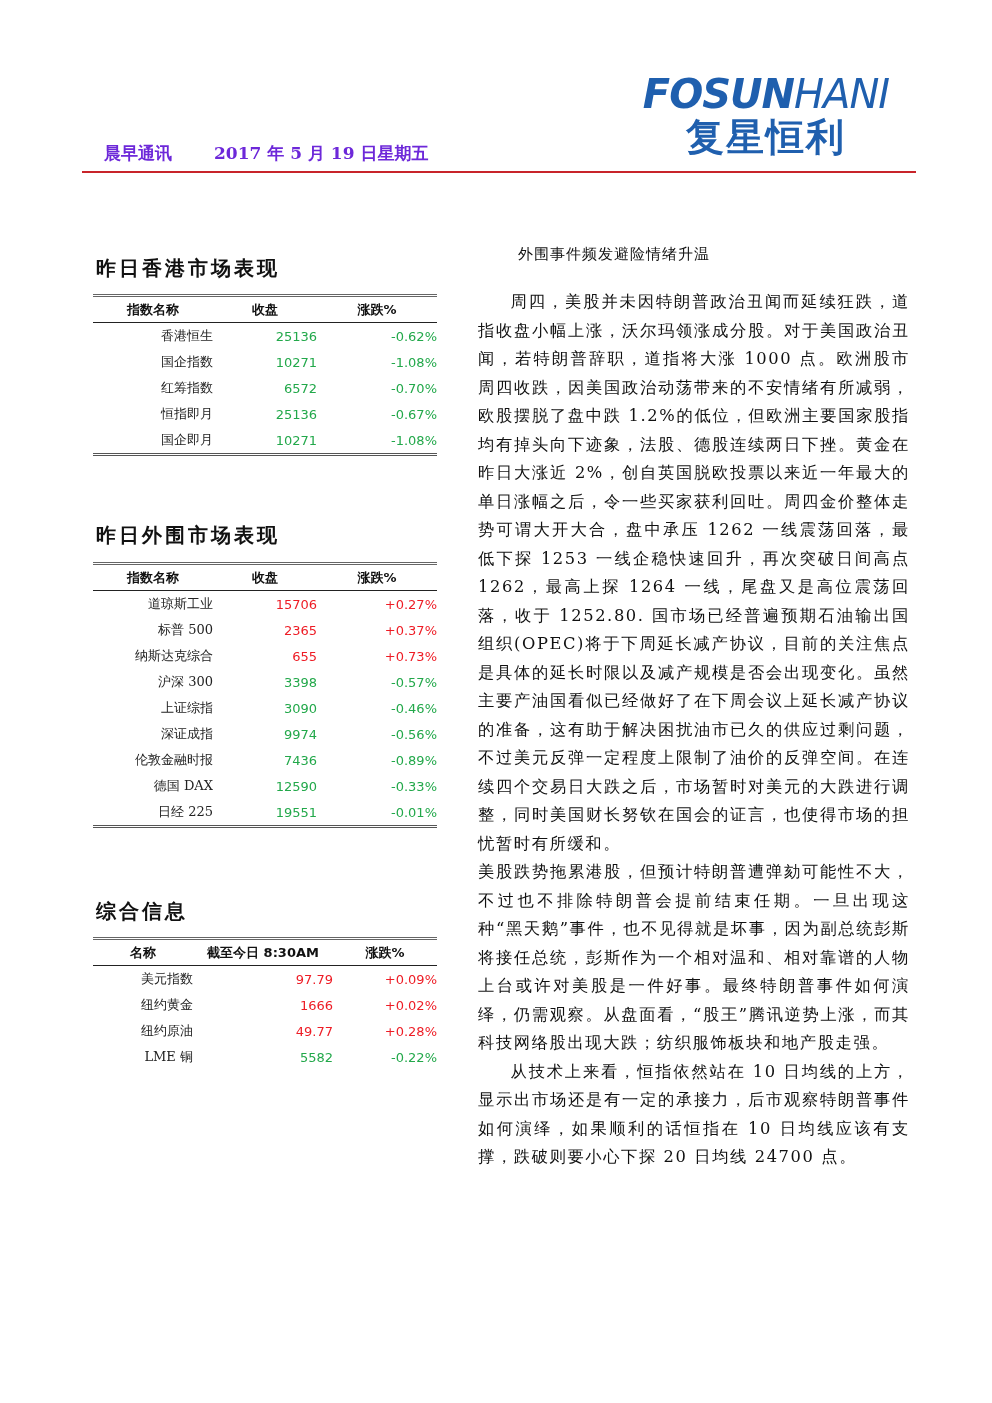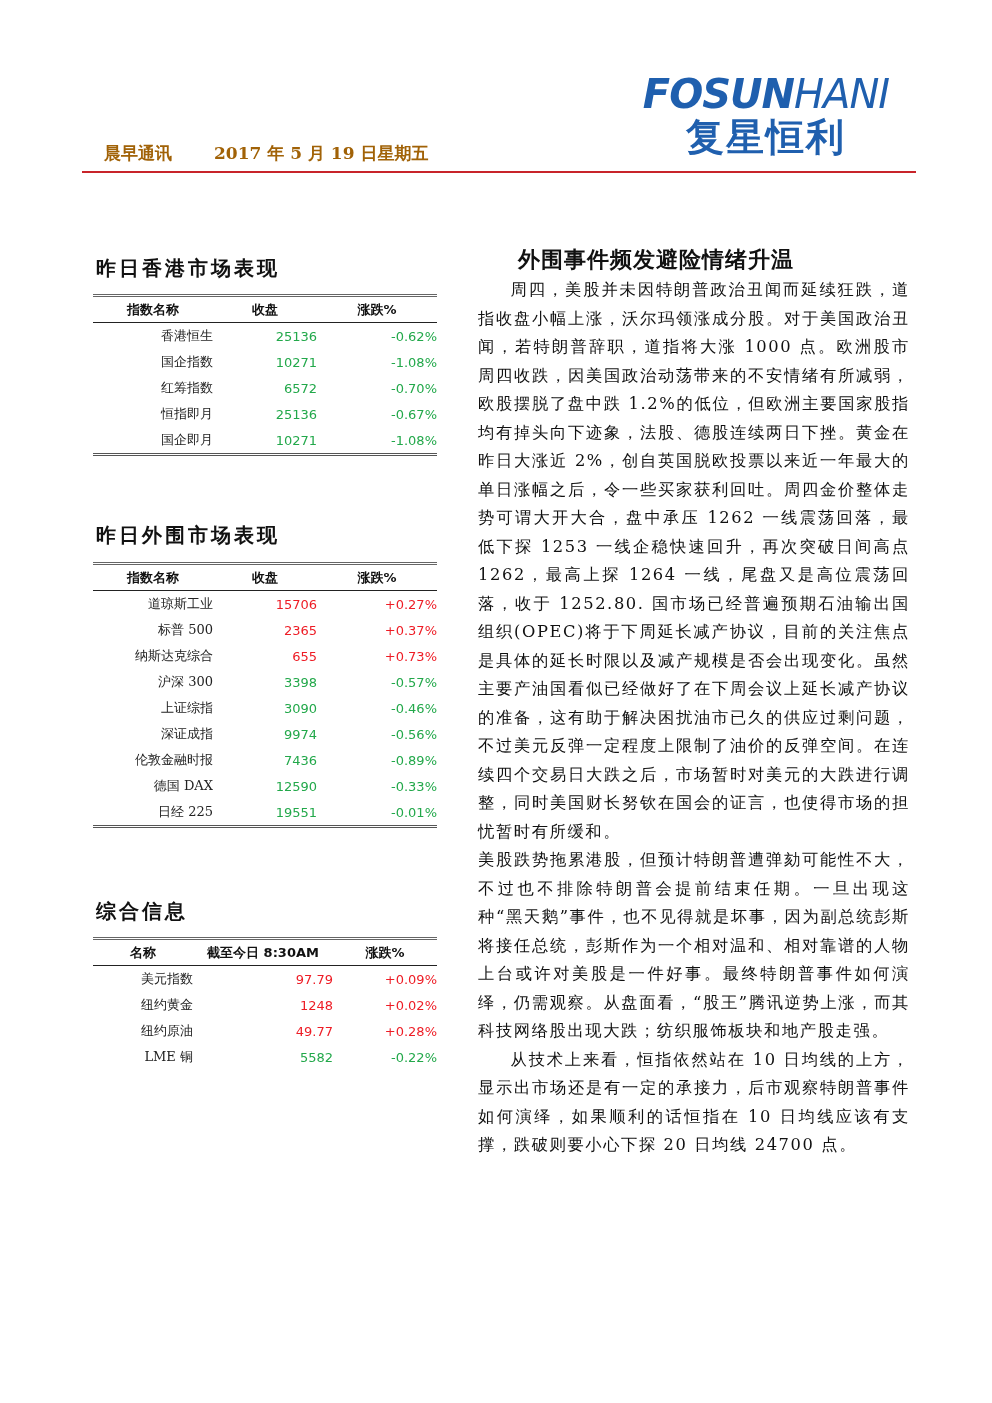--- a/index.html
+++ b/index.html
@@ -8,40 +8,40 @@
 
   .logo { position:absolute; left:620px; top:72px; width:292px; text-align:center; }
   .logo-en { font-family:"DejaVu Sans", sans-serif; font-size:40px; line-height:44px;
              color:#1f5fae; letter-spacing:-1px; white-space:nowrap; }
   .logo-en .bold { font-weight:bold; font-style:italic; }
   .logo-en .light { font-weight:normal; font-style:italic;margin-top:26px; }
   .logo-cn { font-family:"DejaVu Sans", sans-serif; font-weight:bold; font-size:38px;
              line-height:42px; color:#1f5fae; letter-spacing:2px; }
 
   .header-row { position:absolute; left:104px; top:142px; font-size:17px;
-                color:#a16207; font-weight:bold; white-space:nowrap; }
+                color:#6d28d9; font-weight:bold; white-space:nowrap; }
   .header-row span { margin-right:42px; }
   .header-rule { position:absolute; left:82px; top:171px; width:834px; height:2px; background:#c8242a; }
 
   .section-title { position:absolute; left:96px; font-size:20px; font-weight:bold;
                    letter-spacing:3px; color:#111; }
 
   table.mkt { position:absolute; left:93px; width:344px; border-collapse:collapse;
               font-family:"DejaVu Sans", sans-serif; font-size:13px; }
   table.mkt thead tr { border-top:3px double #666; border-bottom:1.5px solid #222; }
   table.mkt tbody tr:last-child { border-bottom:3px double #555; }
   table.mkt th { font-weight:bold; height:25px; padding:0; color:#111; }
   table.mkt td { height:26px; padding:0; text-align:right; }
   table.mkt td.name { font-family:"DejaVu Serif", serif; color:#222; }
   .up { color:#ee1c25; }
   .down { color:#22a84a; }
 
-  .article-title { position:absolute; left:518px; top:245px; font-size:22px;
-                   font-weight:bold; letter-spacing:1px; }
-  .article { position:absolute; left:478px; top:276px; width:432px; font-size:16.3px;
+  .article-title { position:absolute; left:518px; top:245px; font-size:15px;
+                   font-weight:normal; letter-spacing:1px; }
+  .article { position:absolute; left:478px; top:288px; width:432px; font-size:16.3px;
              line-height:28.5px; letter-spacing:1.6px; text-align:justify; color:#111; }
   .article p { margin:0; }
   .article p.indent { text-indent:2em; }
 </style>
 </head>
 <body>
 
 <div class="logo">
   <div class="logo-en"><span class="bold">FOSUN</span><span class="light">HANI</span></div>
   <div class="logo-cn">复星恒利</div>
@@ -158,21 +158,21 @@
   </tr>
     </thead>
   <tbody>
     <tr>
         <td class="name">美元指数</td>
         <td class="up">97.79</td>
         <td class="up">+0.09%</td>
       </tr>
     <tr>
         <td class="name">纽约黄金</td>
-        <td class="up">1248</td>
+        <td class="up">1666</td>
         <td class="up">+0.02%</td>
       </tr>
     <tr>
         <td class="name">纽约原油</td>
         <td class="up">49.77</td>
         <td class="up">+0.28%</td>
       </tr>
     <tr style="border-bottom:none">
         <td class="name">LME 铜</td>
         <td class="down">5582</td>

